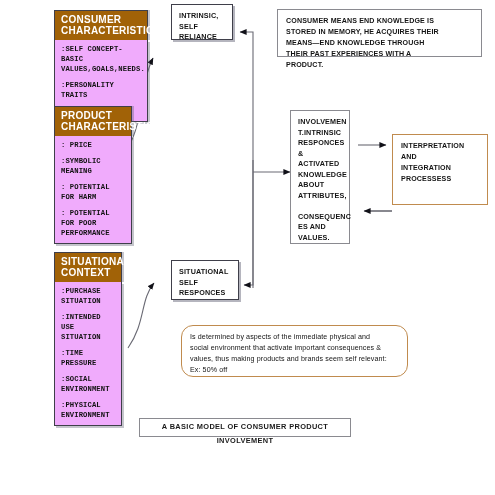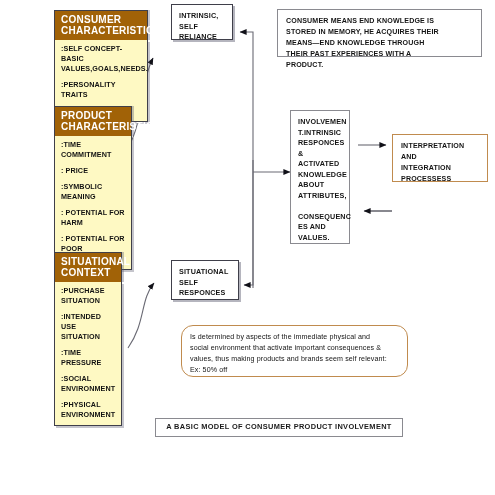--- a/index.html
+++ b/index.html
@@ -35,25 +35,26 @@
     font-size:10px;
     letter-spacing:.25px;
     line-height:10.5px;
     padding:4px 5px 4px 6px;
     border:1px solid #3f3f4a;
     border-bottom:none;
     box-shadow:2px 0 0 rgba(90,90,110,.35);
   }
   .stack .body{
     box-sizing:border-box;
-    background:#fef9c3;
+    background:#f0abfc;
     border:1px solid #3f3f4a;
     border-top:none;
     padding:4px 5px 5px 6px;
     box-shadow:2px 2px 0 rgba(90,90,110,.35);
+    font-family:Liberation Mono, monospace;
   }
   .stack .body .li{
     font-size:7.2px;
     font-weight:bold;
     color:#121212;
     line-height:10px;
     margin:0 0 6px 0;
     letter-spacing:.1px;
   }
   .stack .body .li:last-child{margin-bottom:0;}
@@ -94,24 +95,24 @@
   }
 
   
   #consumer-stack{left:54px;top:10px;width:94px;}
   #product-stack{left:54px;top:106px;width:78px;}
   #situational-stack{left:54px;top:252px;width:68px;}
 
   #intrinsic-box{left:171px;top:4px;width:62px;height:36px;}
   #means-end-box{left:277px;top:9px;width:205px;height:48px;}
   #involvement-box{left:290px;top:110px;width:60px;height:134px;}
-  #interpretation-box{left:392px;top:134px;width:96px;height:48px;}
+  #interpretation-box{left:392px;top:134px;width:96px;height:71px;}
   #situational-self-box{left:171px;top:260px;width:68px;height:40px;}
   #note-box{left:181px;top:325px;width:227px;height:52px;border-radius:12px;}
-  #caption-box{left:155px;top:418px;width:248px;height:19px;text-align:center;}
+  #caption-box{left:139px;top:418px;width:212px;height:19px;text-align:center;}
 </style>
 </head>
 <body>
 
 <div class="stage">
 
   <svg class="svg-layer" viewBox="0 0 495 495">
     <defs>
       <marker id="ah" markerWidth="8" markerHeight="8" refX="6.6" refY="3" orient="auto" markerUnits="userSpaceOnUse">
         <path d="M0,0 L7,3 L0,6 Z" fill="#111118"></path>
@@ -143,21 +144,20 @@
       <div class="li">:EXPERTISE</div>
     </div>
   </div>
 
   <div class="stack" id="product-stack">
     <div class="hdr">
       <span>PRODUCT</span><br>
       <span>CHARACTERISTICS</span>
     </div>
     <div class="body">
-      <div class="li">:TIME COMMITMENT</div>
       <div class="li">: PRICE</div>
       <div class="li">:SYMBOLIC MEANING</div>
       <div class="li">: POTENTIAL FOR HARM</div>
       <div class="li">: POTENTIAL FOR POOR PERFORMANCE</div>
     </div>
   </div>
 
   <div class="stack" id="situational-stack">
     <div class="hdr">
       <span>SITUATIONAL</span><br>

